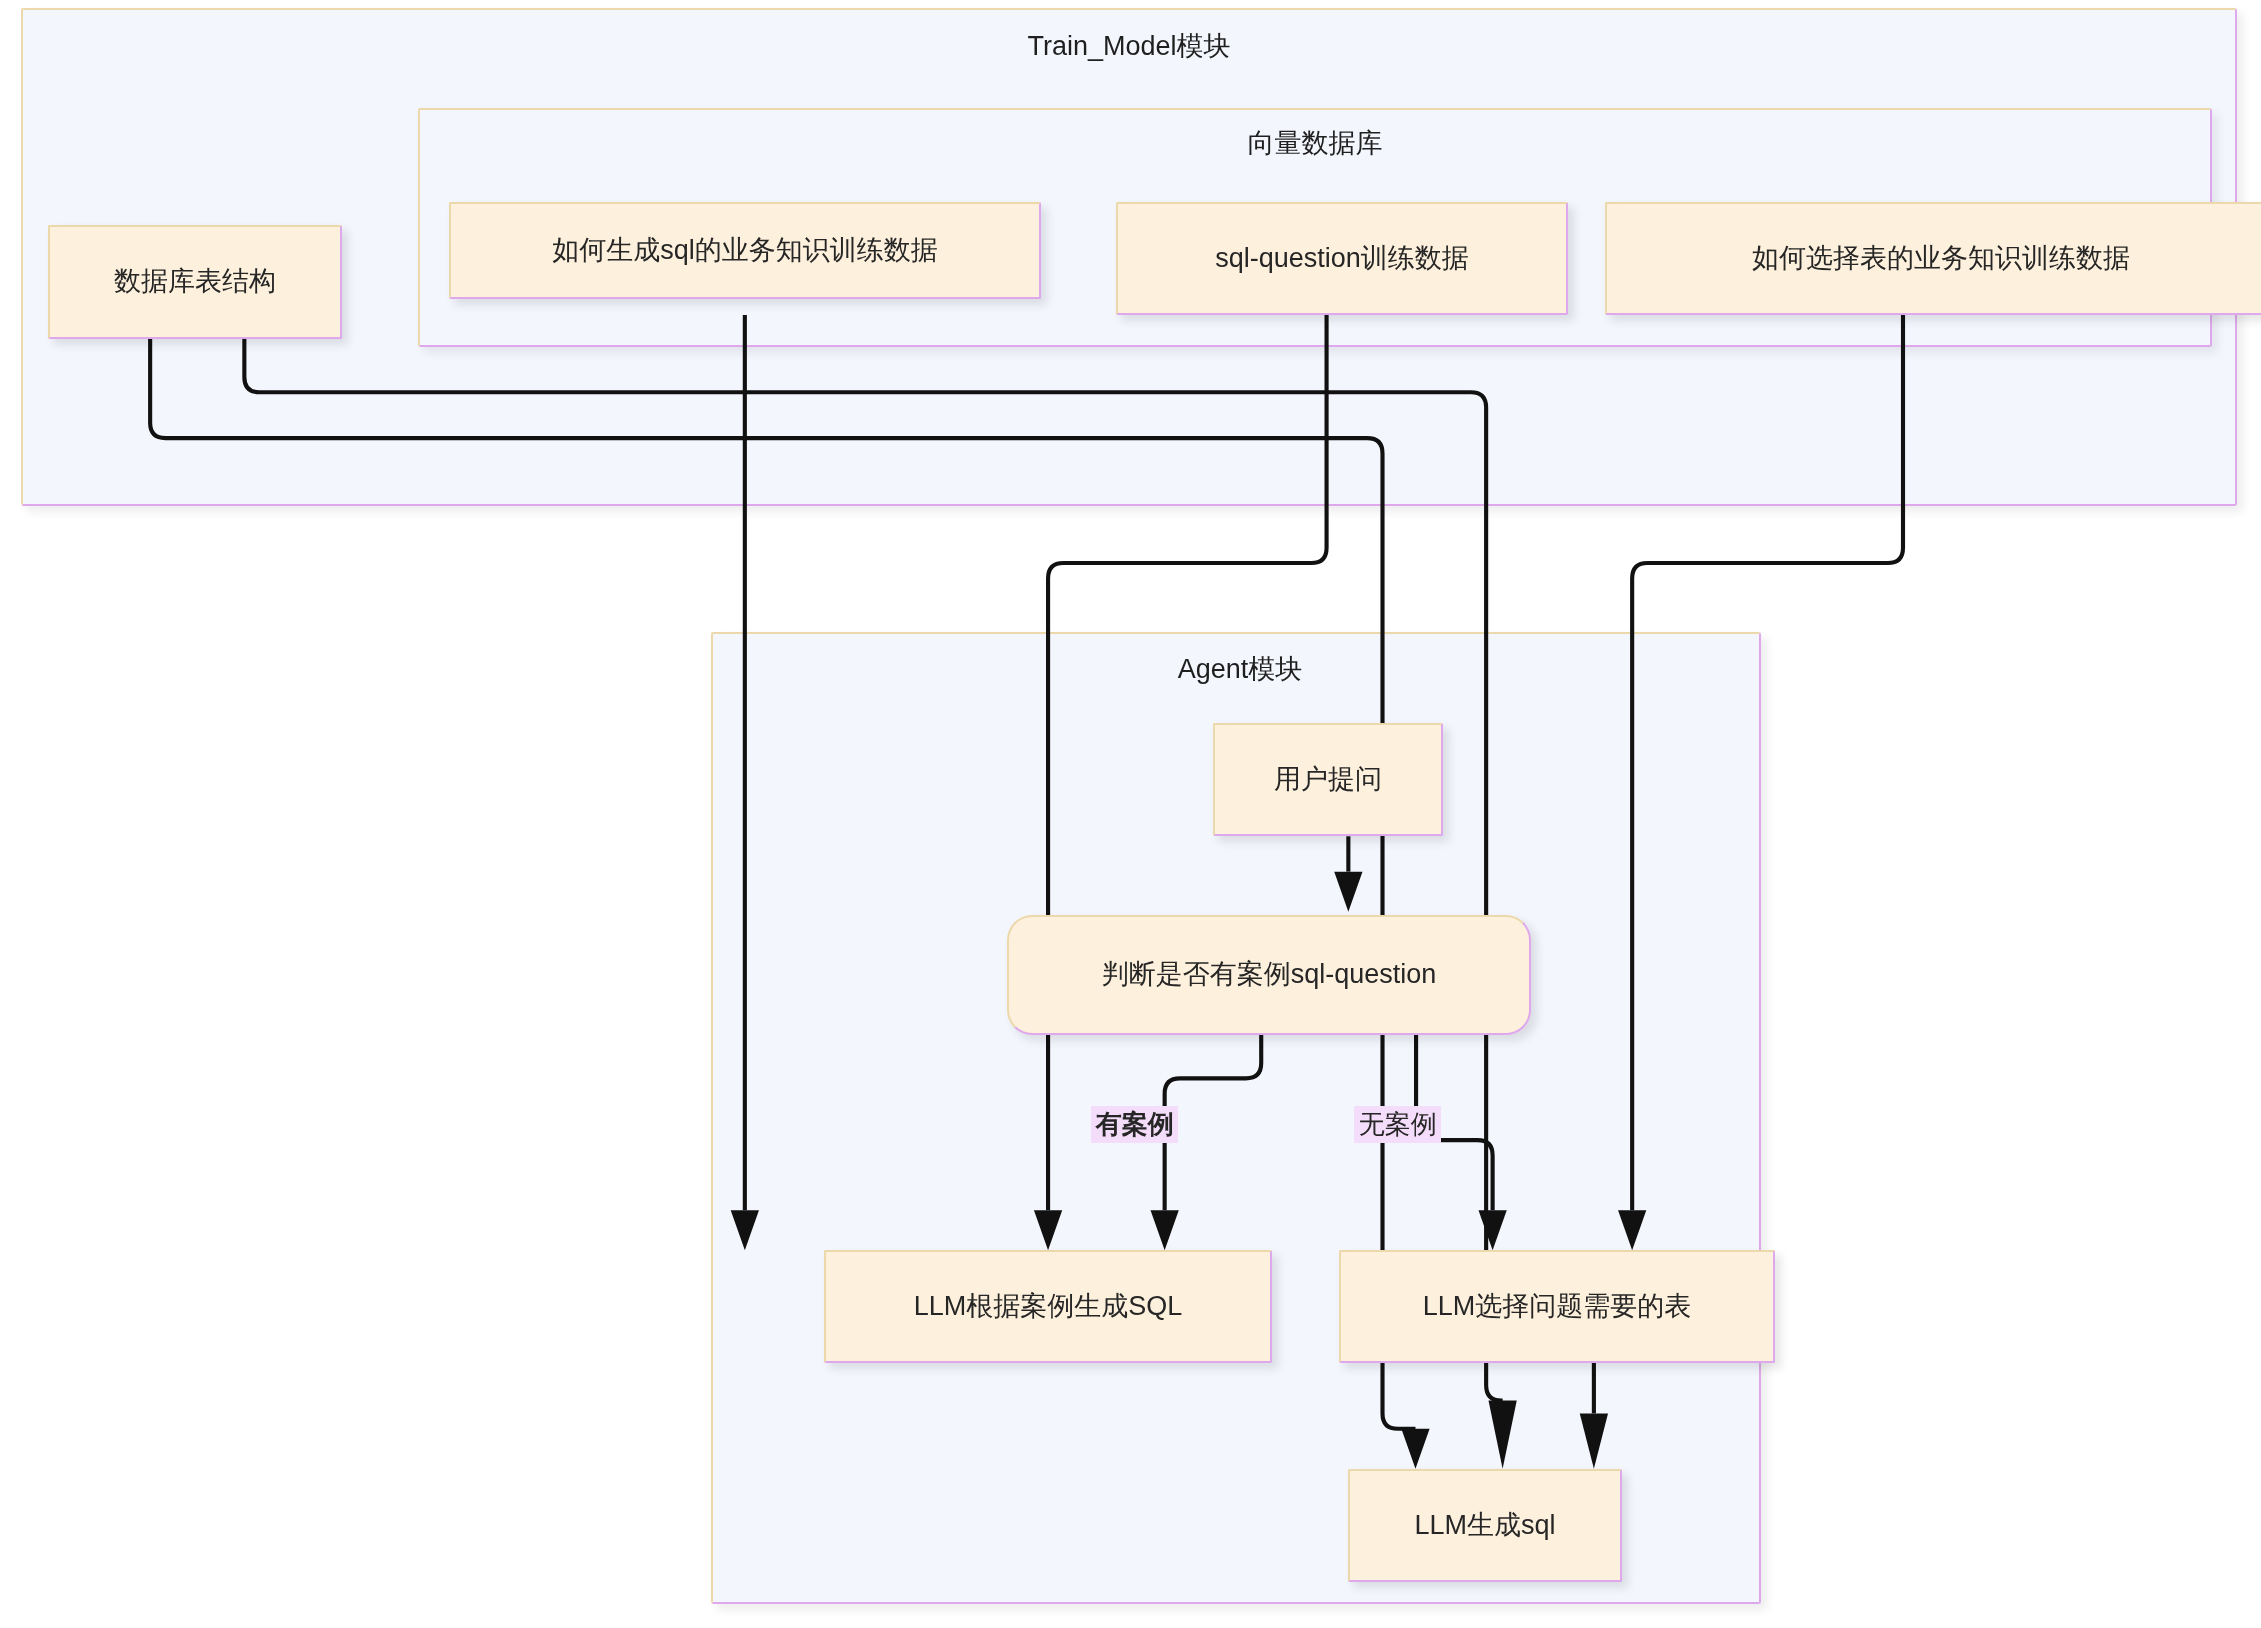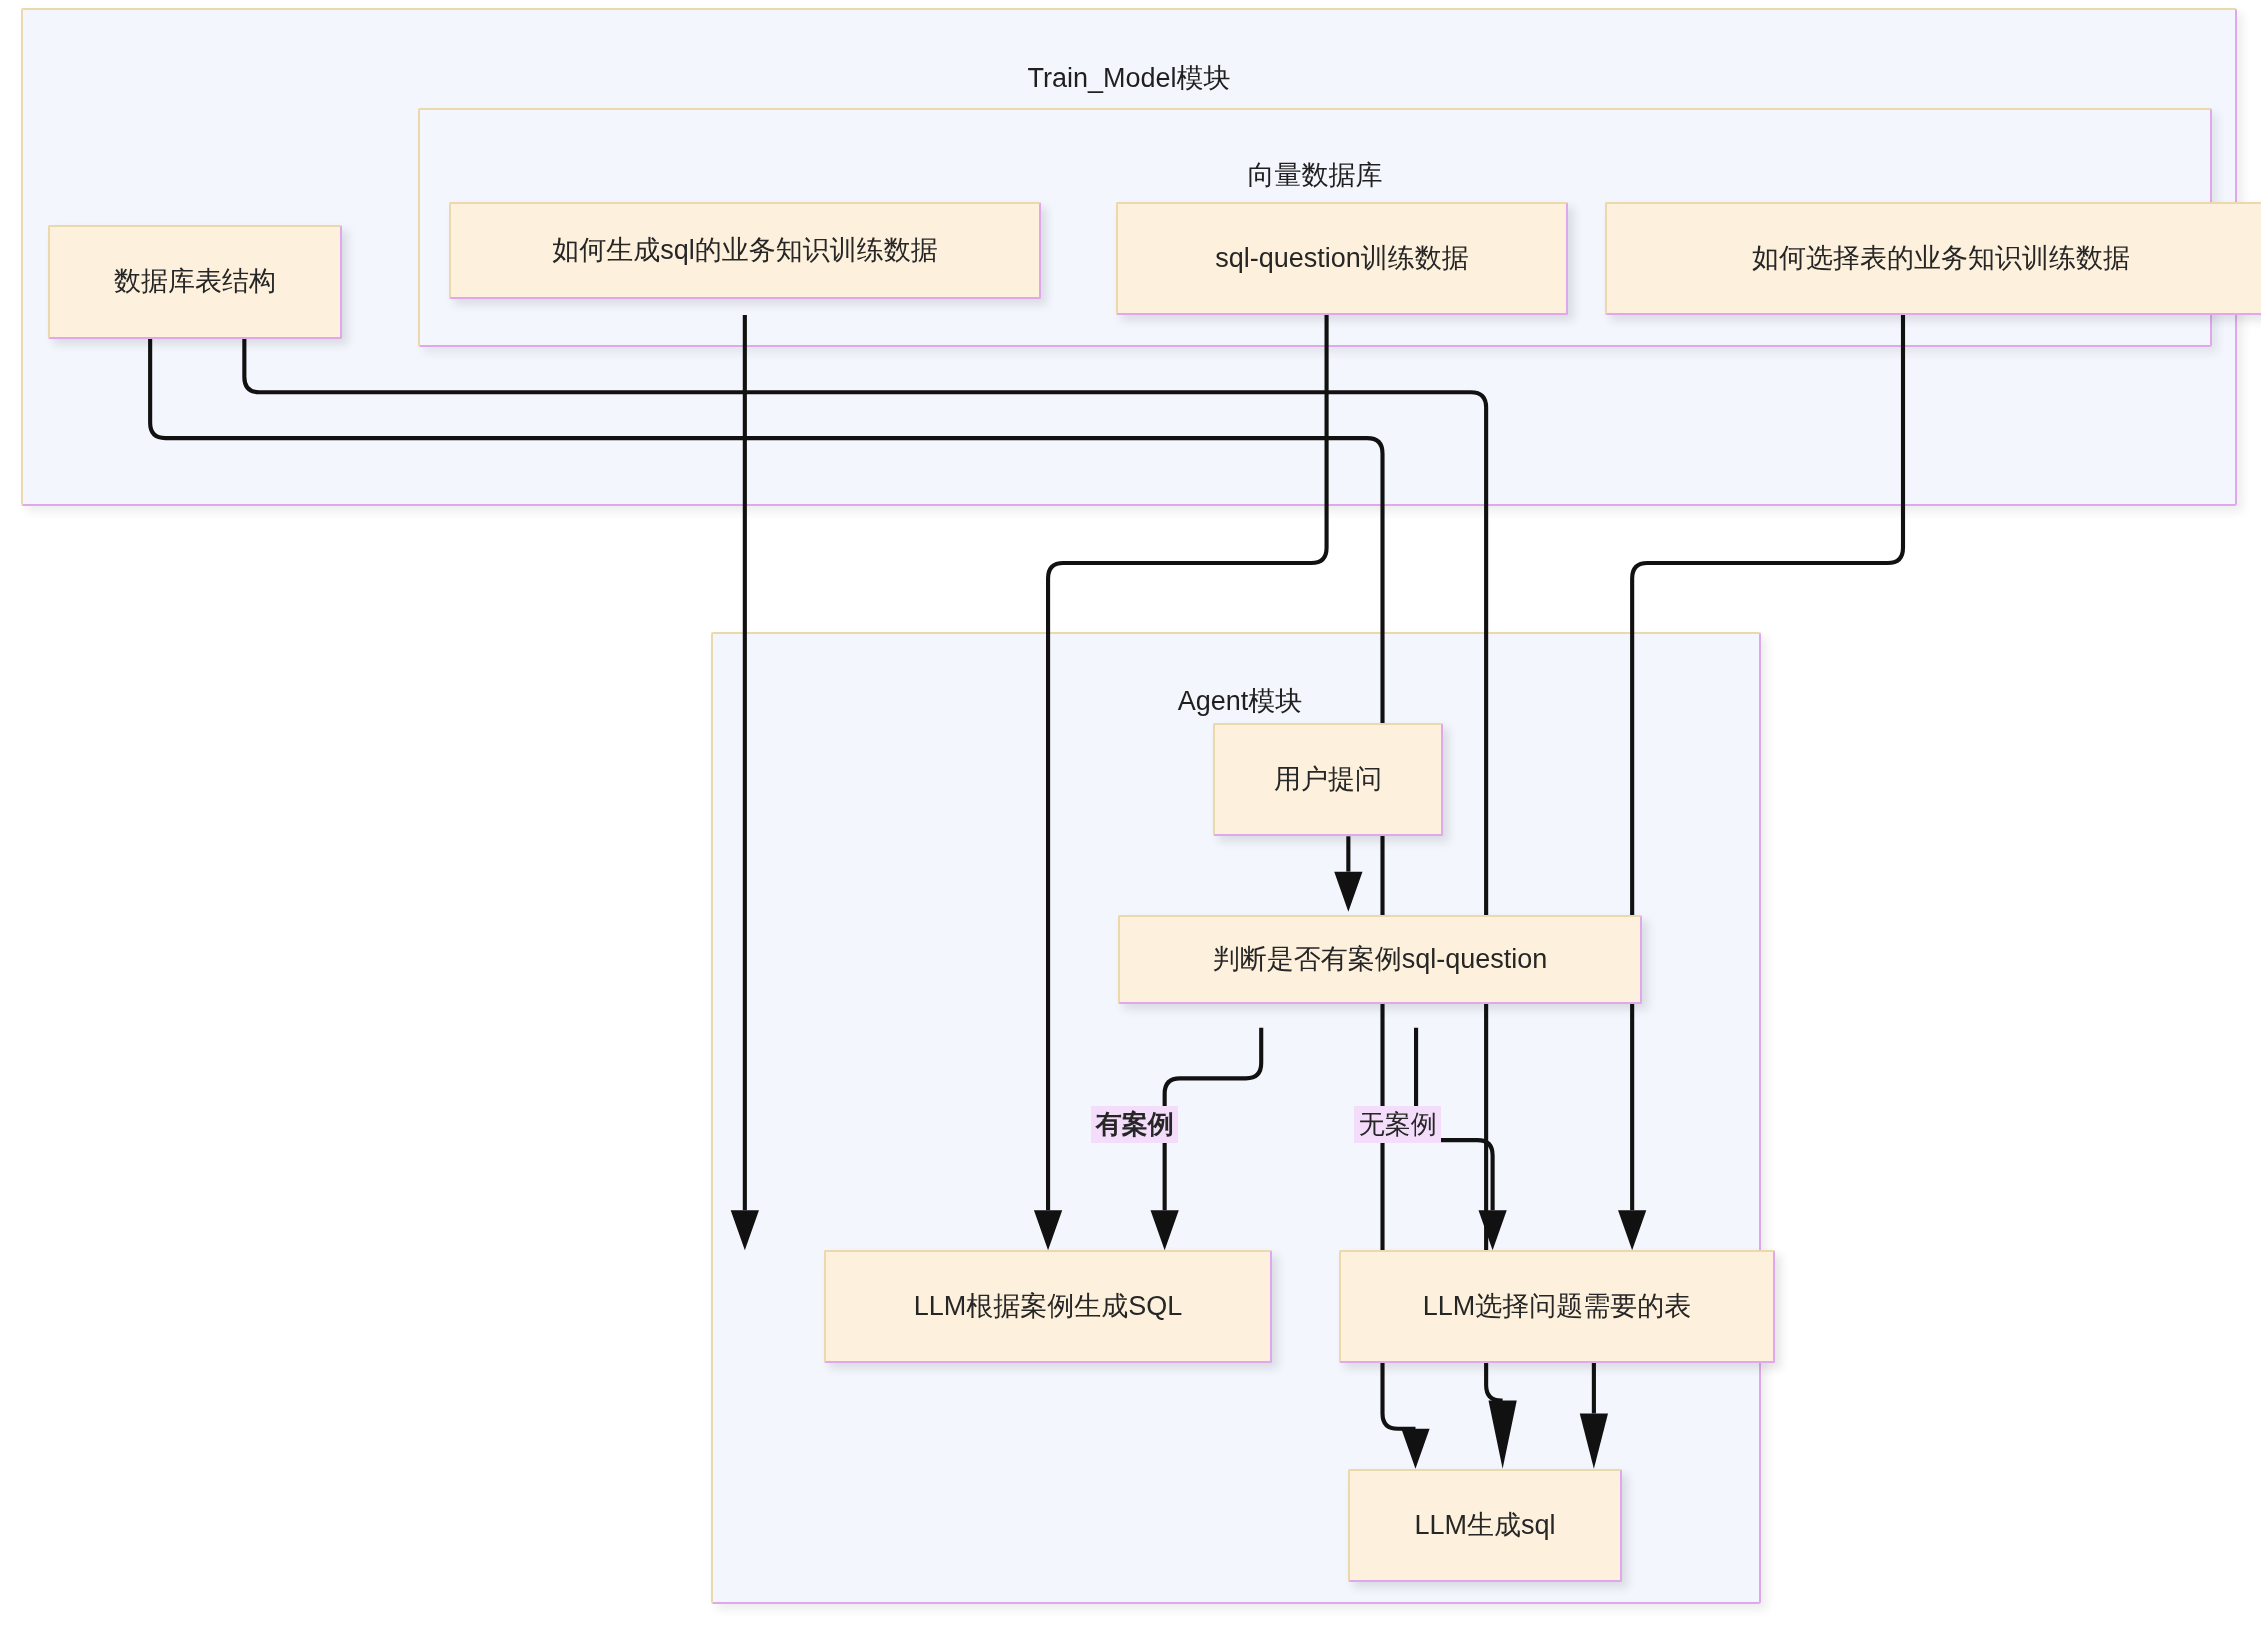--- a/index.html
+++ b/index.html
@@ -31,21 +31,20 @@
   }
   .cluster-title {
     position: absolute;
     left: 0;
     right: 0;
     text-align: center;
     color: #1f1f1f;
     font-size: 27px;
     line-height: 1;
     white-space: nowrap;
-    margin-top: 32px;
   }
   
   .node {
     position: absolute;
     background: #fdf0dc;
     border: 2.4px solid #ecd9ab;
     border-right-color: #dfa8ec;
     border-bottom-color: #dfa8ec;
     border-radius: 1.8px;
     box-shadow: 5.9px 5.9px 9.4px rgba(0,0,0,0.10);
@@ -155,21 +154,21 @@
   </div>
 
   <div class="node" id="n-howto-pick-table" style="left:1605px; top:202px; width:672px; height:113px;">
     <span>如何选择表的业务知识训练数据</span>
   </div>
 
   <div class="node" id="n-user-question" style="left:1213px; top:723px; width:230px; height:113px;">
     <span>用户提问</span>
   </div>
 
-  <div class="node" id="n-judge-case" style="left:1118px; top:915px; width:524px; height:89px;">
+  <div class="node" id="n-judge-case" style="left:1007px; top:915px; width:524px; height:120px;border-radius:25px;">
     <span>判断是否有案例sql-question</span>
   </div>
 
   <div class="node" id="n-llm-gen-sql-case" style="left:824px; top:1250px; width:448px; height:113px;">
     <span>LLM根据案例生成SQL</span>
   </div>
 
   <div class="node" id="n-llm-pick-table" style="left:1339px; top:1250px; width:436px; height:113px;">
     <span>LLM选择问题需要的表</span>
   </div>

